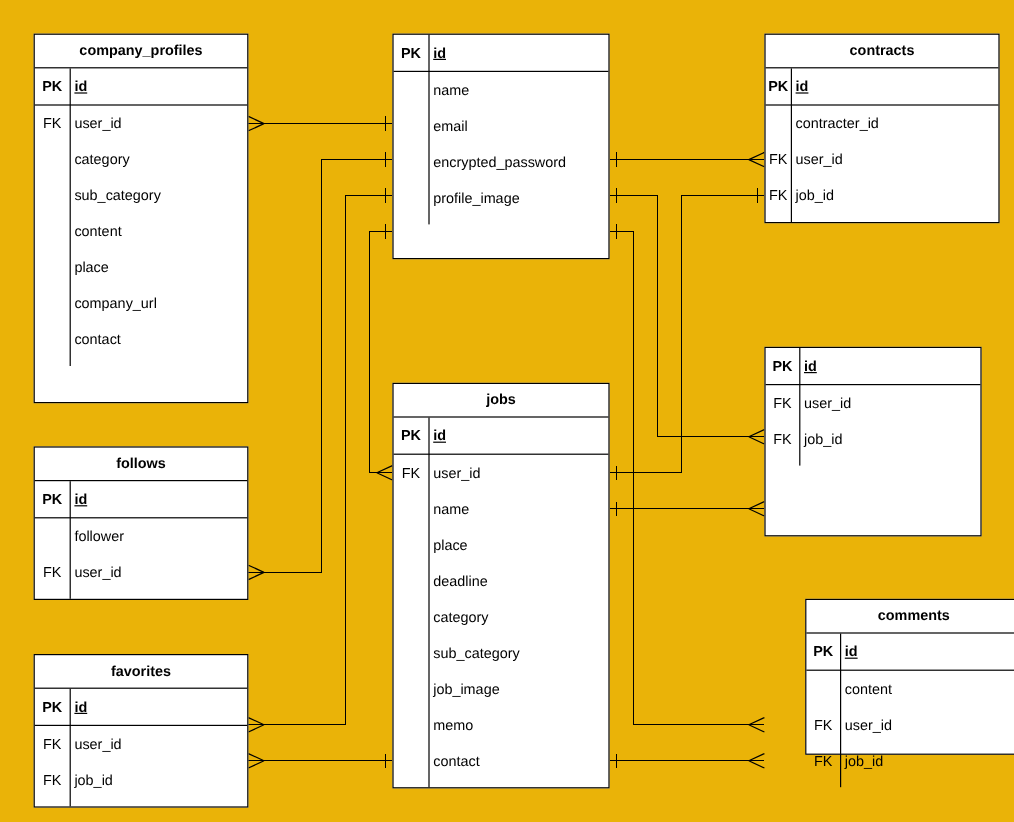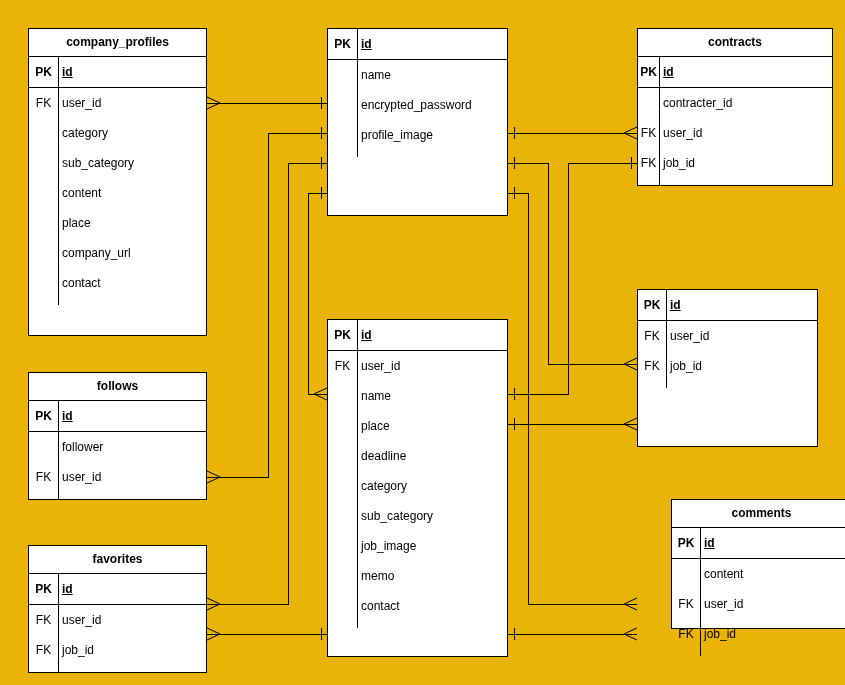--- a/index.html
+++ b/index.html
@@ -131,20 +131,24 @@
         <div class="trow pk">
           <span class="tkey" style="width: 29px;">PK</span>
           <span class="tfield">id</span>
         </div>
         <div class="trow">
           <span class="tkey" style="width: 29px;"></span>
           <span class="tfield">name</span>
         </div>
         <div class="trow">
           <span class="tkey" style="width: 29px;"></span>
+          <span class="tfield">email</span>
+        </div>
+        <div class="trow">
+          <span class="tkey" style="width: 29px;"></span>
           <span class="tfield">encrypted_password</span>
         </div>
         <div class="trow">
           <span class="tkey" style="width: 29px;"></span>
           <span class="tfield">profile_image</span>
         </div>
       </div>
     </div>
     <div class="entity" style="left: 637px; top: 28px; width: 196px; height: 158px;">
       <div class="entity-header">contracts</div>
@@ -198,20 +202,21 @@
           <span class="tkey" style="width: 29px;">FK</span>
           <span class="tfield">user_id</span>
         </div>
         <div class="trow">
           <span class="tkey" style="width: 29px;">FK</span>
           <span class="tfield">job_id</span>
         </div>
       </div>
     </div>
     <div class="entity" style="left: 327px; top: 319px; width: 181px; height: 338px;">
+      <div class="entity-header">jobs</div>
       <div class="entity-body">
         <div class="key-divider" style="left: 29px;"></div>
         <div class="trow pk">
           <span class="tkey" style="width: 29px;">PK</span>
           <span class="tfield">id</span>
         </div>
         <div class="trow">
           <span class="tkey" style="width: 29px;">FK</span>
           <span class="tfield">user_id</span>
         </div>

